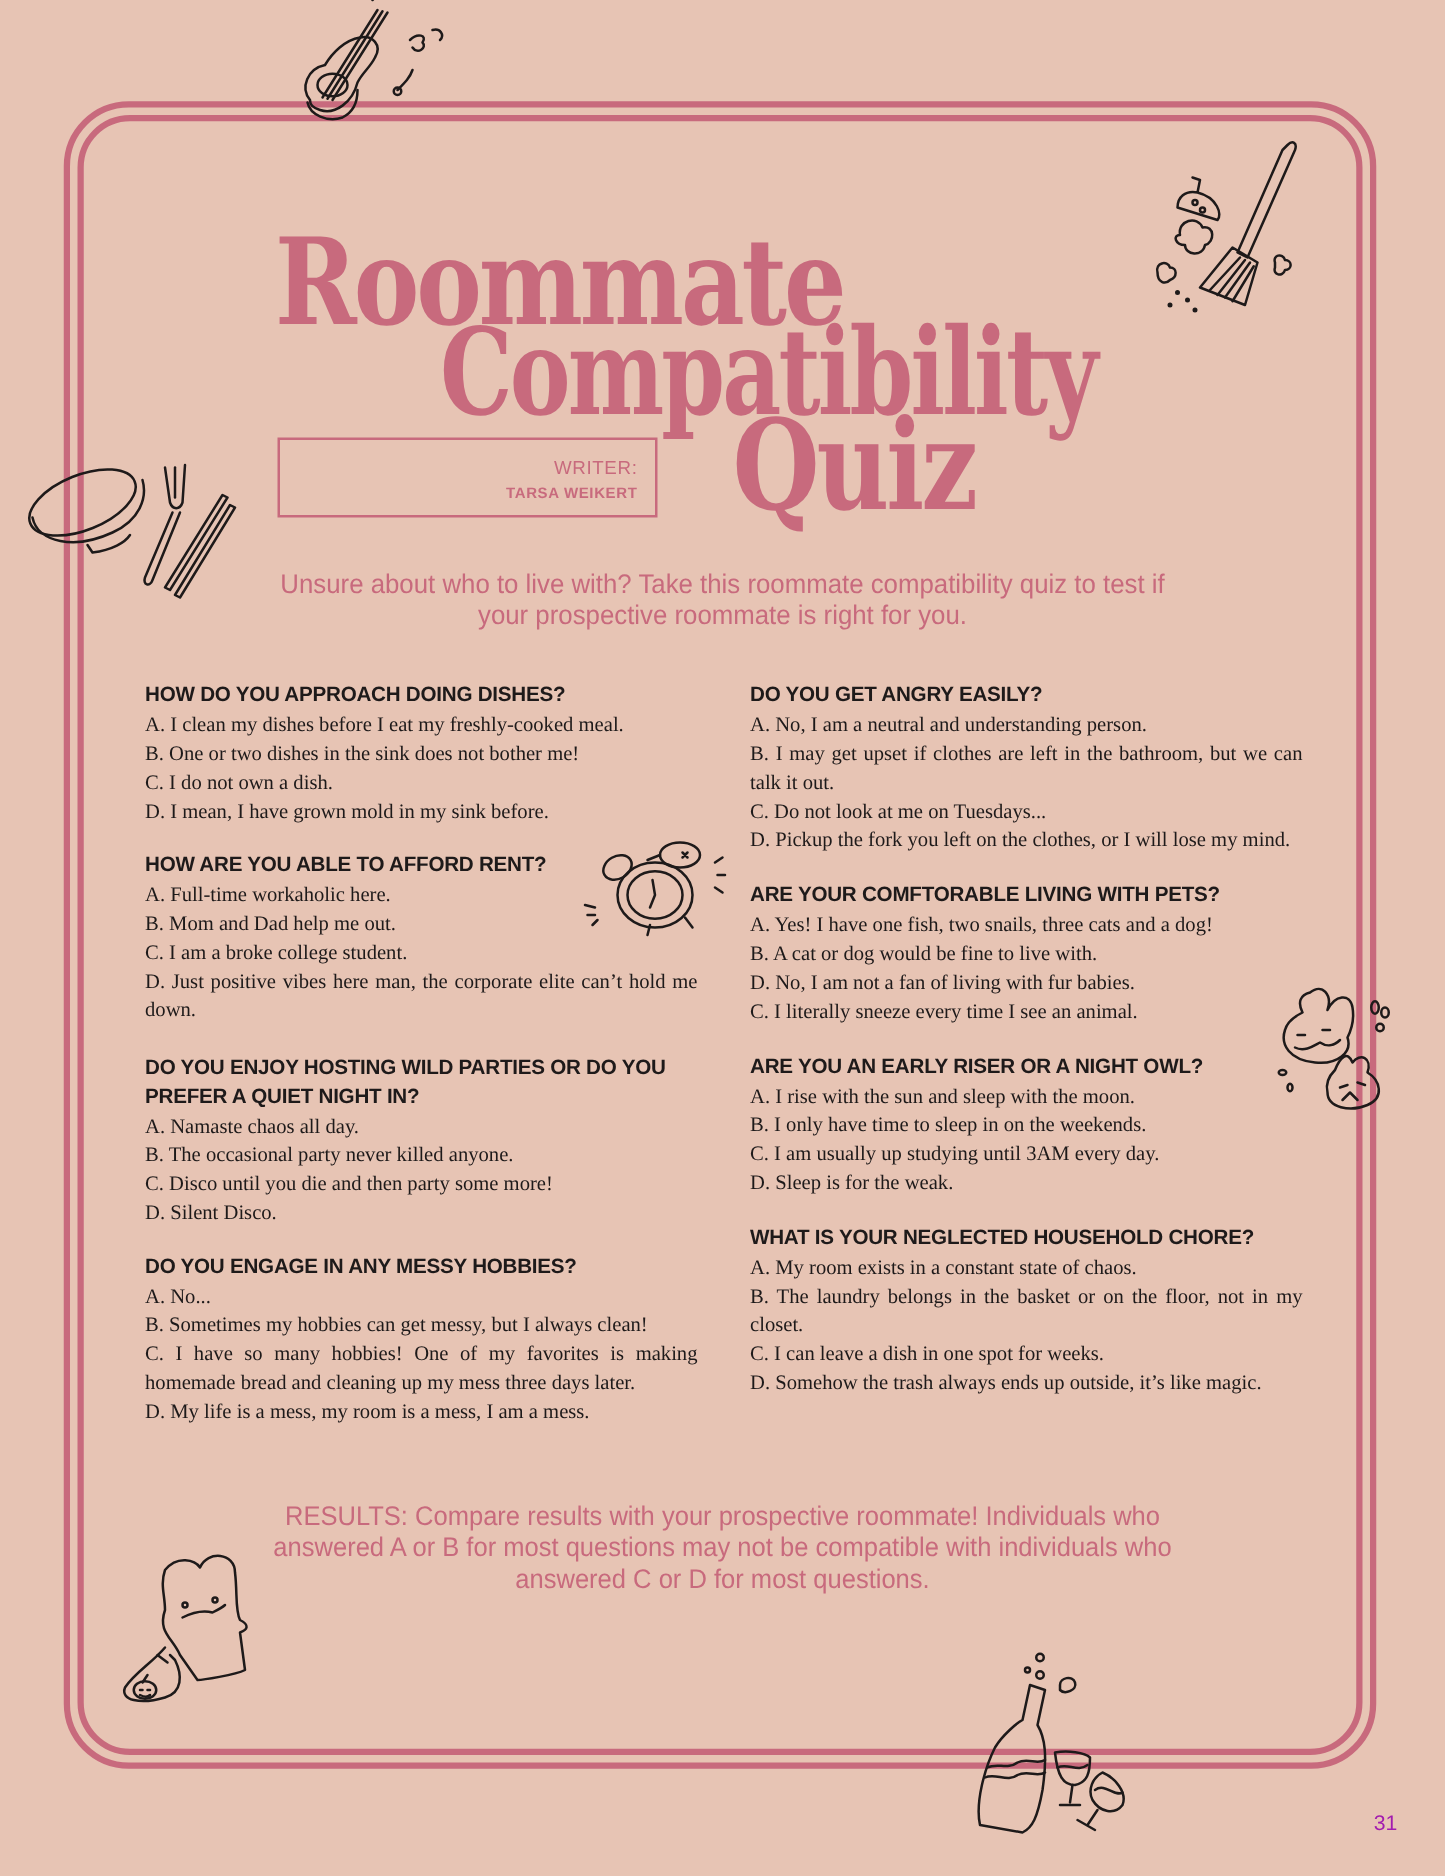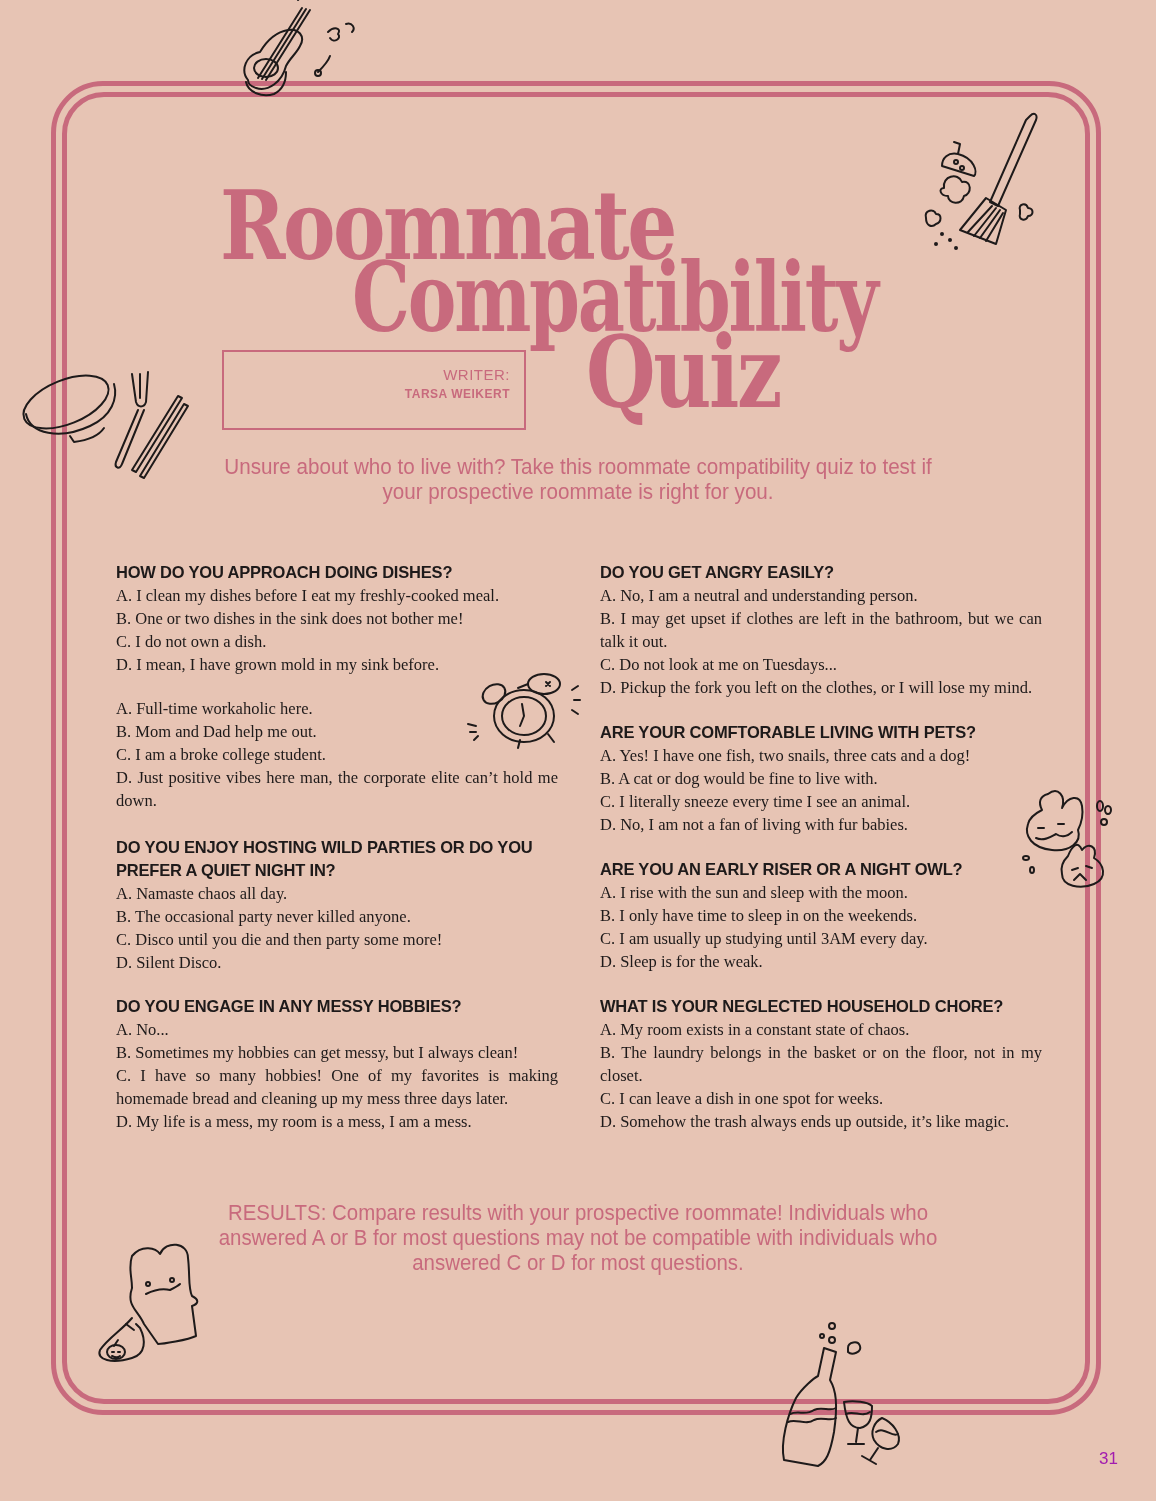--- a/index.html
+++ b/index.html
@@ -19,36 +19,36 @@
   }
   .title {
     position:absolute; color:#c86a7d; font-family:"DejaVu Serif", serif;
     font-weight:bold; letter-spacing:-3px; line-height:1; margin:0;
     transform-origin:left top;
   }
   .t1 { left:220px; top:178px; font-size:96px; transform:scaleX(0.82); }
   .t2 { left:352px; top:250px; font-size:96px; transform:scaleX(0.76); }
   .t3 { left:586px; top:322px; font-size:100px; transform:scaleX(0.80); }
   .writer-box {
-    position:absolute; left:222px; top:350px; width:304px; height:80px;
+    position:absolute; left:222px; top:350px; width:304px; height:64px;
     border:2px solid #c86a7d; box-sizing:border-box; text-align:right;
     padding:14px 14px 0 0; color:#c86a7d;
     font-family:"Liberation Sans", sans-serif;
   }
   .writer-label { font-size:15px; letter-spacing:0.5px; line-height:18px; }
   .writer-name { font-size:12px; font-weight:bold; letter-spacing:0.5px; line-height:21px;text-align:right; }
   .intro {
     position:absolute; left:200px; top:455px; width:756px; text-align:center;
     color:#c86a7d; font-family:"Liberation Sans", sans-serif; font-size:21.5px;
     line-height:25px; transform:scaleX(0.96);
   }
   .col { position:absolute; width:442px; }
   .col-left { left:116px; top:545px; }
   .col-right { left:600px; top:545px; }
-  .q { margin-bottom:20px;margin-top:16px; }
+  .q { margin-bottom:20px; }
   .q-head {
     font-family:"Liberation Sans", sans-serif; font-size:16.5px; font-weight:bold;
     line-height:23px; letter-spacing:-0.2px; color:#1e1a1a; text-transform:uppercase;
   }
   .q-ans { font-size:16.5px; line-height:23px; text-align:justify; }
   .results {
     position:absolute; left:190px; top:1201px; width:776px; text-align:center;
     color:#c86a7d; font-family:"Liberation Sans", sans-serif; font-size:21.5px;
     line-height:25px; transform:scaleX(0.95);
   }
@@ -201,20 +201,21 @@
 
 <div class="col col-left">
   <div class="q" style="margin-bottom:21px;">
     <div class="q-head">HOW DO YOU APPROACH DOING DISHES?</div>
     <div class="q-ans">A. I clean my dishes before I eat my freshly-cooked meal.</div>
     <div class="q-ans">B. One or two dishes in the sink does not bother me!</div>
     <div class="q-ans">C. I do not own a dish.</div>
     <div class="q-ans">D. I mean, I have grown mold in my sink before.</div>
   </div>
   <div class="q" style="margin-bottom:24px;">
+    <div class="q-head">HOW ARE YOU ABLE TO AFFORD RENT?</div>
     <div class="q-ans">A. Full-time workaholic here.</div>
     <div class="q-ans">B. Mom and Dad help me out.</div>
     <div class="q-ans">C. I am a broke college student.</div>
     <div class="q-ans">D. Just positive vibes here man, the corporate elite can’t hold me down.</div>
   </div>
   <div class="q" style="margin-bottom:21px;">
     <div class="q-head">DO YOU ENJOY HOSTING WILD PARTIES OR DO YOU PREFER A QUIET NIGHT IN?</div>
     <div class="q-ans">A. Namaste chaos all day.</div>
     <div class="q-ans">B. The occasional party never killed anyone.</div>
     <div class="q-ans">C. Disco until you die and then party some more!</div>
@@ -234,22 +235,22 @@
     <div class="q-head">DO YOU GET ANGRY EASILY?</div>
     <div class="q-ans">A. No, I am a neutral and understanding person.</div>
     <div class="q-ans">B. I may get upset if clothes are left in the bathroom, but we can talk it out.</div>
     <div class="q-ans">C. Do not look at me on Tuesdays...</div>
     <div class="q-ans">D. Pickup the fork you left on the clothes, or I will lose my mind.</div>
   </div>
   <div class="q" style="margin-bottom:22px;">
     <div class="q-head">ARE YOUR COMFTORABLE LIVING WITH PETS?</div>
     <div class="q-ans">A. Yes! I have one fish, two snails, three cats and a dog!</div>
     <div class="q-ans">B. A cat or dog would be fine to live with.</div>
+    <div class="q-ans">D. No, I am not a fan of living with fur babies.</div>
     <div class="q-ans">C. I literally sneeze every time I see an animal.</div>
-    <div class="q-ans">D. No, I am not a fan of living with fur babies.</div>
   </div>
   <div class="q" style="margin-bottom:22px;">
     <div class="q-head">ARE YOU AN EARLY RISER OR A NIGHT OWL?</div>
     <div class="q-ans">A. I rise with the sun and sleep with the moon.</div>
     <div class="q-ans">B. I only have time to sleep in on the weekends.</div>
     <div class="q-ans">C. I am usually up studying until 3AM every day.</div>
     <div class="q-ans">D. Sleep is for the weak.</div>
   </div>
   <div class="q">
     <div class="q-head">WHAT IS YOUR NEGLECTED HOUSEHOLD CHORE?</div>

